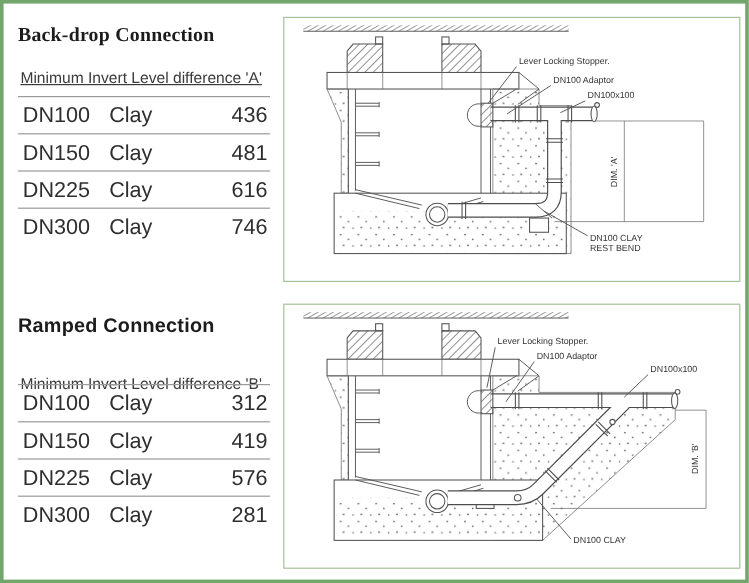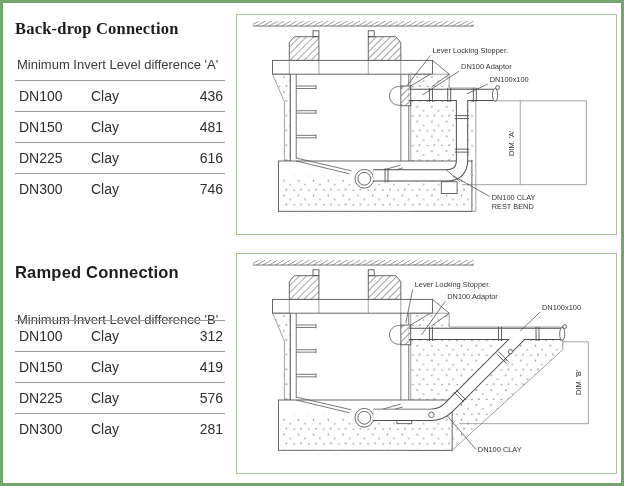--- a/index.html
+++ b/index.html
@@ -6,21 +6,21 @@
   body{
     width:624px;height:486px;position:relative;background:#fff;
     font-family:"Liberation Sans", sans-serif;
     border:3px solid var(--page_border,#73a66d);
     box-sizing:border-box;overflow:hidden;
   }
   .abs{position:absolute;}
   .section-title{font-size:16.5px;font-weight:700;color:#1c1c1c;letter-spacing:.2px;}
   .section-subtitle{font-size:13px;color:#3a3a3a;}
   .dn-table{width:210px;}
-  .dn-row{display:flex;align-items:center;height:30px;border-top:1px solid #9a9a9a;font-size:14px;color:#2e2e2e;}
+  .dn-row{display:flex;align-items:center;height:30px;border-top:1px solid #9a9a9a;font-size:18px;color:#2e2e2e;}
   .c1{width:72px;padding-left:4px;}
   .c2{flex:1;}
   .c3{width:52px;text-align:right;padding-right:2px;}
   .panel{
     position:absolute;left:233px;width:381px;height:221px;background:#fff;
     border:1.5px solid var(--panel_border,#a3c49a);box-sizing:border-box;
   }
   .panel svg{display:block;width:100%;height:100%;}
   
   .ln{stroke:#555;stroke-width:0.8;fill:none;}
@@ -29,21 +29,21 @@
   .conc{stroke:#777;stroke-width:0.7;}
   .lbl{font:7.5px "Liberation Sans", sans-serif;fill:#333;}
   .pd{stroke:#4d4d4d;stroke-width:12.5;fill:none;stroke-linecap:butt;stroke-linejoin:round;}
   .pw{stroke:#fff;stroke-width:10.5;fill:none;stroke-linecap:butt;stroke-linejoin:round;}
   .tick{stroke:#4d4d4d;stroke-width:0.9;fill:none;}
 </style>
 </head>
 <body>
 
 <div class="abs section-title" style="left:12px;top:16px;font-family:Liberation Serif, serif;">Back-drop Connection</div>
-<div class="abs section-subtitle" style="left:14px;top:54px;">Minimum Invert Level difference 'A'</div>
+<div class="abs section-subtitle" style="left:14px;top:54px;text-decoration:underline;">Minimum Invert Level difference 'A'</div>
 <div class="abs dn-table" style="left:12px;top:77px;">
   <div class="dn-row">
     <span class="c1">DN100</span>
     <span class="c2">Clay</span>
     <span class="c3">436</span>
   </div>
   <div class="dn-row">
     <span class="c1">DN150</span>
     <span class="c2">Clay</span>
     <span class="c3">481</span>

